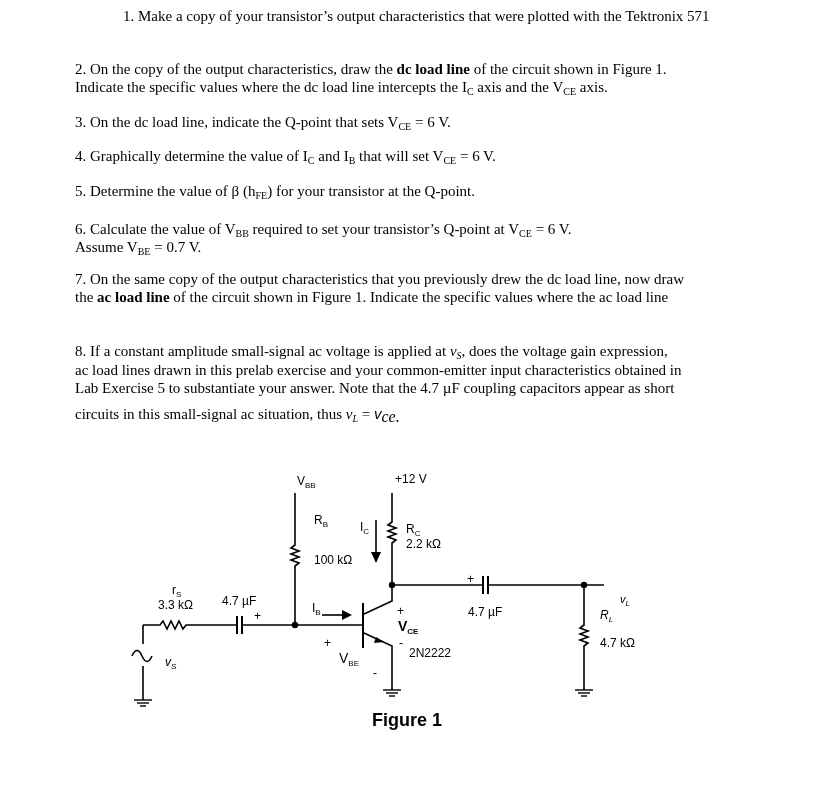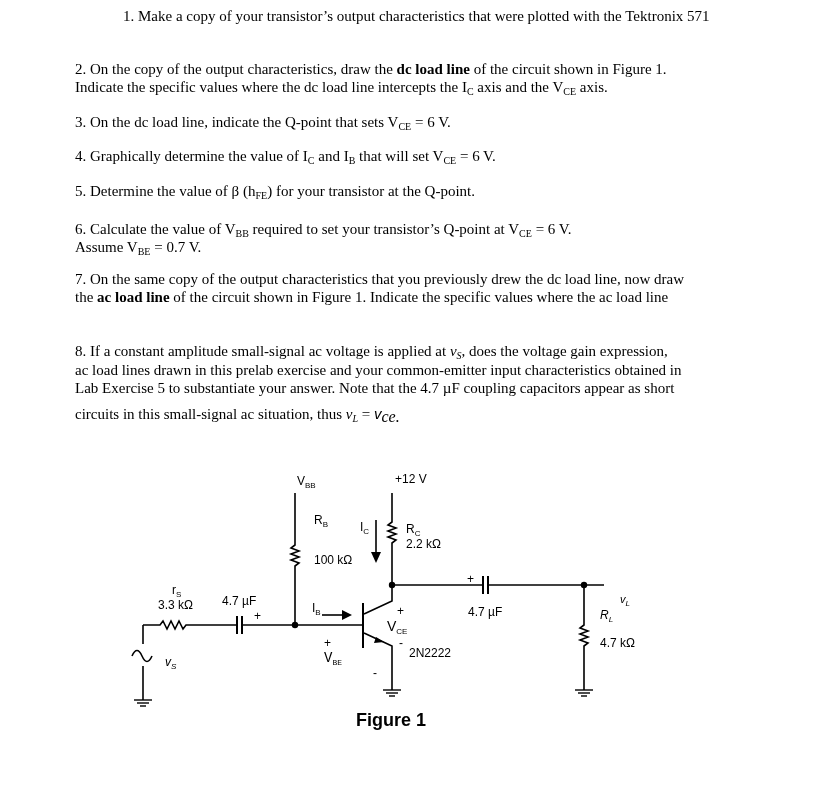--- a/index.html
+++ b/index.html
@@ -126,26 +126,26 @@
 <div class="lbl" style="left:406px;top:522px;"><span>R</span><sub>C</sub></div>
 <div class="lbl" style="left:406px;top:537px;">2.2 kΩ</div>
 <div class="lbl" style="left:314px;top:513px;"><span>R</span><sub>B</sub></div>
 <div class="lbl" style="left:314px;top:553px;">100 kΩ</div>
 <div class="lbl" style="left:172px;top:583px;"><span>r</span><sub>S</sub></div>
 <div class="lbl" style="left:158px;top:598px;">3.3 kΩ</div>
 <div class="lbl" style="left:222px;top:594px;">4.7 µF</div>
 <div class="lbl" style="left:254px;top:609px;">+</div>
 <div class="lbl" style="left:312px;top:601px;"><span>I</span><sub>B</sub></div>
 <div class="lbl" style="left:397px;top:604px;">+</div>
-<div class="lbl" style="left:387px;top:619px;font-size:14px;"><span>V</span><sub>CE</sub></div>
+<div class="lbl" style="left:398px;top:619px;font-size:14px;font-weight:bold;"><span>V</span><sub>CE</sub></div>
 <div class="lbl" style="left:399px;top:636px;">-</div>
 <div class="lbl" style="left:409px;top:646px;">2N2222</div>
 <div class="lbl" style="left:324px;top:636px;">+</div>
-<div class="lbl" style="left:324px;top:651px;font-size:14px;font-family:Liberation Mono, monospace;"><span>V</span><sub>BE</sub></div>
+<div class="lbl" style="left:339px;top:651px;font-size:14px;"><span>V</span><sub>BE</sub></div>
 <div class="lbl" style="left:373px;top:666px;">-</div>
 <div class="lbl" style="left:467px;top:572px;">+</div>
 <div class="lbl" style="left:468px;top:605px;">4.7 µF</div>
 <div class="lbl it" style="left:620px;top:580px;font-size:11px;margin-top:12px;"><span>v</span><sub>L</sub></div>
 <div class="lbl" style="left:600px;top:608px;font-style:italic;"><span>R</span><sub>L</sub></div>
 <div class="lbl" style="left:600px;top:636px;">4.7 kΩ</div>
 <div class="lbl it" style="left:165px;top:655px;"><span>v</span><sub>S</sub></div>
-<div class="figtitle" style="left:356px;top:710px;">Figure 1</div>
+<div class="figtitle" style="left:372px;top:710px;">Figure 1</div>
 </div>
 
 </body></html>

